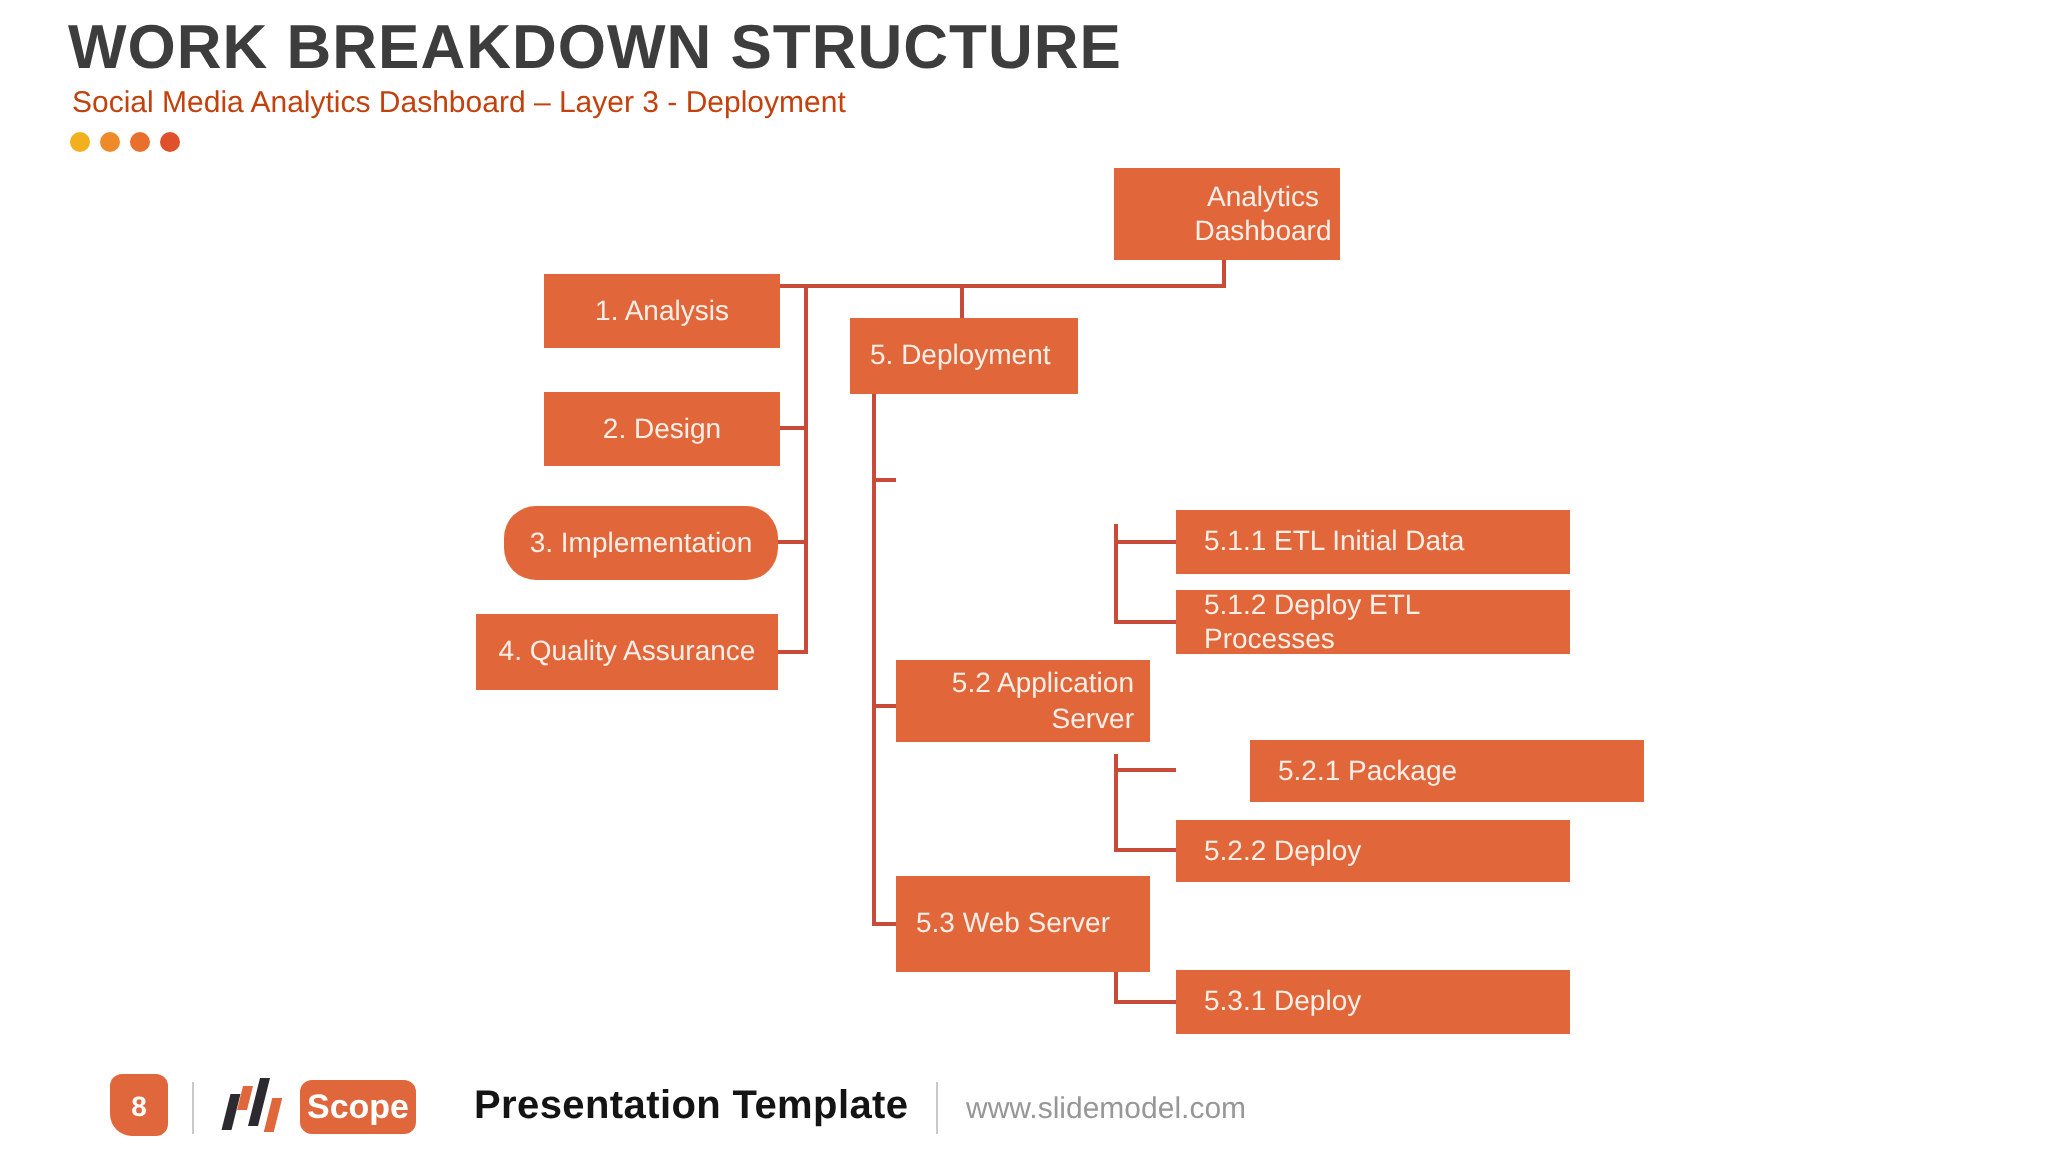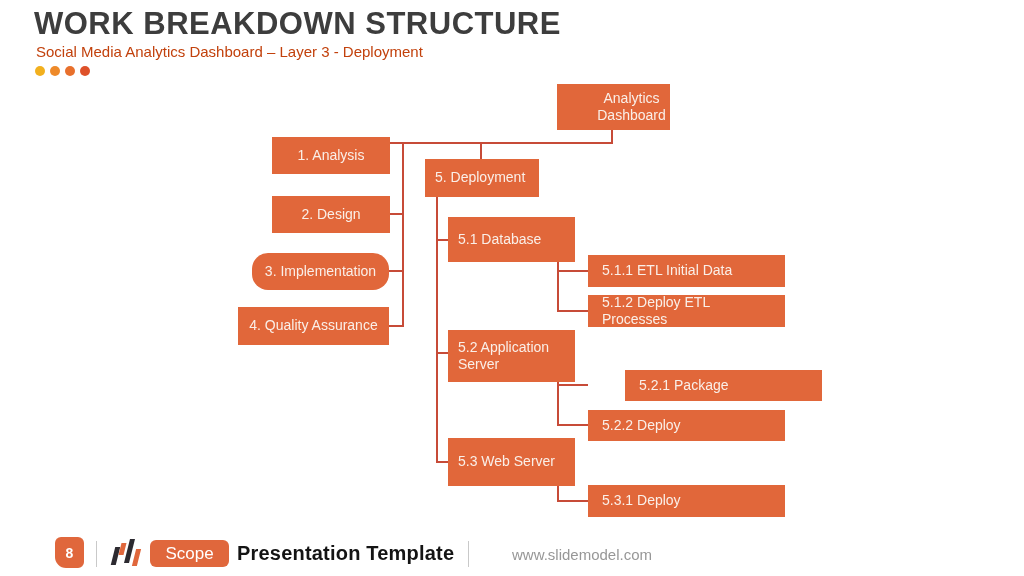--- a/index.html
+++ b/index.html
@@ -40,31 +40,31 @@
     display:flex; align-items:center; justify-content:center;
   }
   .fdiv { position:absolute; width:1px; height:26px; top:541px; background:#c9c9c9; }
   .logo { position:absolute; left:112px; top:537px; width:34px; height:32px; }
   .logo span { position:absolute; width:5px; transform:skewX(-14deg); }
   .logo .b1 { left:1px;  top:10px; height:18px; background:#2c2a30; }
   .logo .b2 { left:8px;  top:6px;  height:12px; background:#e0673c; }
   .logo .b3 { left:15px; top:2px;  height:24px; background:#2c2a30; }
   .logo .b4 { left:22px; top:12px; height:17px; background:#e0673c; }
   .scope-badge {
-    position:absolute; left:150px; top:540px; width:79px; height:27px;
+    position:absolute; left:150px; top:540px; width:58px; height:27px;
     background:var(--accent,#e0673c); border-radius:6px;
-    color:#ffffff; font-size:17px; font-weight:normal;
+    color:#ffffff; font-size:17px; font-weight:bold;
     display:flex; align-items:center; justify-content:center;
   }
   .brand-title {
     position:absolute; left:237px; top:542px;
     font-size:20px; font-weight:bold; color:#141414; letter-spacing:0.2px;
   }
   .site-url {
-    position:absolute; left:512px; top:546px;
+    position:absolute; left:483px; top:546px;
     font-size:15px; color:#979797;text-align:right;
   }
 </style>
 </head>
 <body>
 
 <div class="slide" style="--node-fill: #e1673a; --connector: #c74b38; --accent: #e0673c;">
 
   <div class="title">WORK BREAKDOWN STRUCTURE</div>
   <div class="subtitle">Social Media Analytics Dashboard – Layer 3 - Deployment</div>
@@ -94,24 +94,23 @@
   <div class="conn" style="left:557px; top:424px; width:31px; height:2px;"></div>
   <div class="conn" style="left:557px; top:486px; width:2px;  height:16px;"></div>
   <div class="conn" style="left:557px; top:500px; width:31px; height:2px;"></div>
 
   <div class="node center" style="left:557px; top:84px;  width:113px; height:46px;padding-left:40px;">Analytics Dashboard</div>
   <div class="node center" style="left:272px; top:137px; width:118px; height:37px;">1. Analysis</div>
   <div class="node center" style="left:272px; top:196px; width:118px; height:37px;">2. Design</div>
   <div class="node center" style="left:252px; top:253px; width:137px; height:37px;border-radius:16px;">3. Implementation</div>
   <div class="node center" style="left:238px; top:307px; width:151px; height:38px;">4. Quality Assurance</div>
   <div class="node leftal" style="left:425px; top:159px; width:114px; height:38px;">5. Deployment</div>
-  <div class="node leftal" style="left:448px; top:217px; width:127px; height:45px;">5.1 Database</div>
   <div class="node task" style="left:588px; top:255px; width:197px; height:32px;">5.1.1 ETL Initial Data</div>
   <div class="node task" style="left:588px; top:295px; width:197px; height:32px;">5.1.2 Deploy ETL Processes</div>
-  <div class="node leftal" style="left:448px; top:330px; width:127px; height:52px;">5.2 Application Server</div>
+  <div class="node leftal" style="left:448px; top:330px; width:127px; height:41px;text-align:right;">5.2 Application Server</div>
   <div class="node task" style="left:588px; top:370px; width:197px; height:31px;margin-left:37px;">5.2.1 Package</div>
   <div class="node task" style="left:588px; top:410px; width:197px; height:31px;">5.2.2 Deploy</div>
   <div class="node leftal" style="left:448px; top:438px; width:127px; height:48px;">5.3 Web Server</div>
   <div class="node task" style="left:588px; top:485px; width:197px; height:32px;">5.3.1 Deploy</div>
 
   <div class="page-badge">8</div>
   <div class="fdiv" style="left:96px;"></div>
   <div class="logo">
     <span class="b1"></span>
       <span class="b2"></span>

